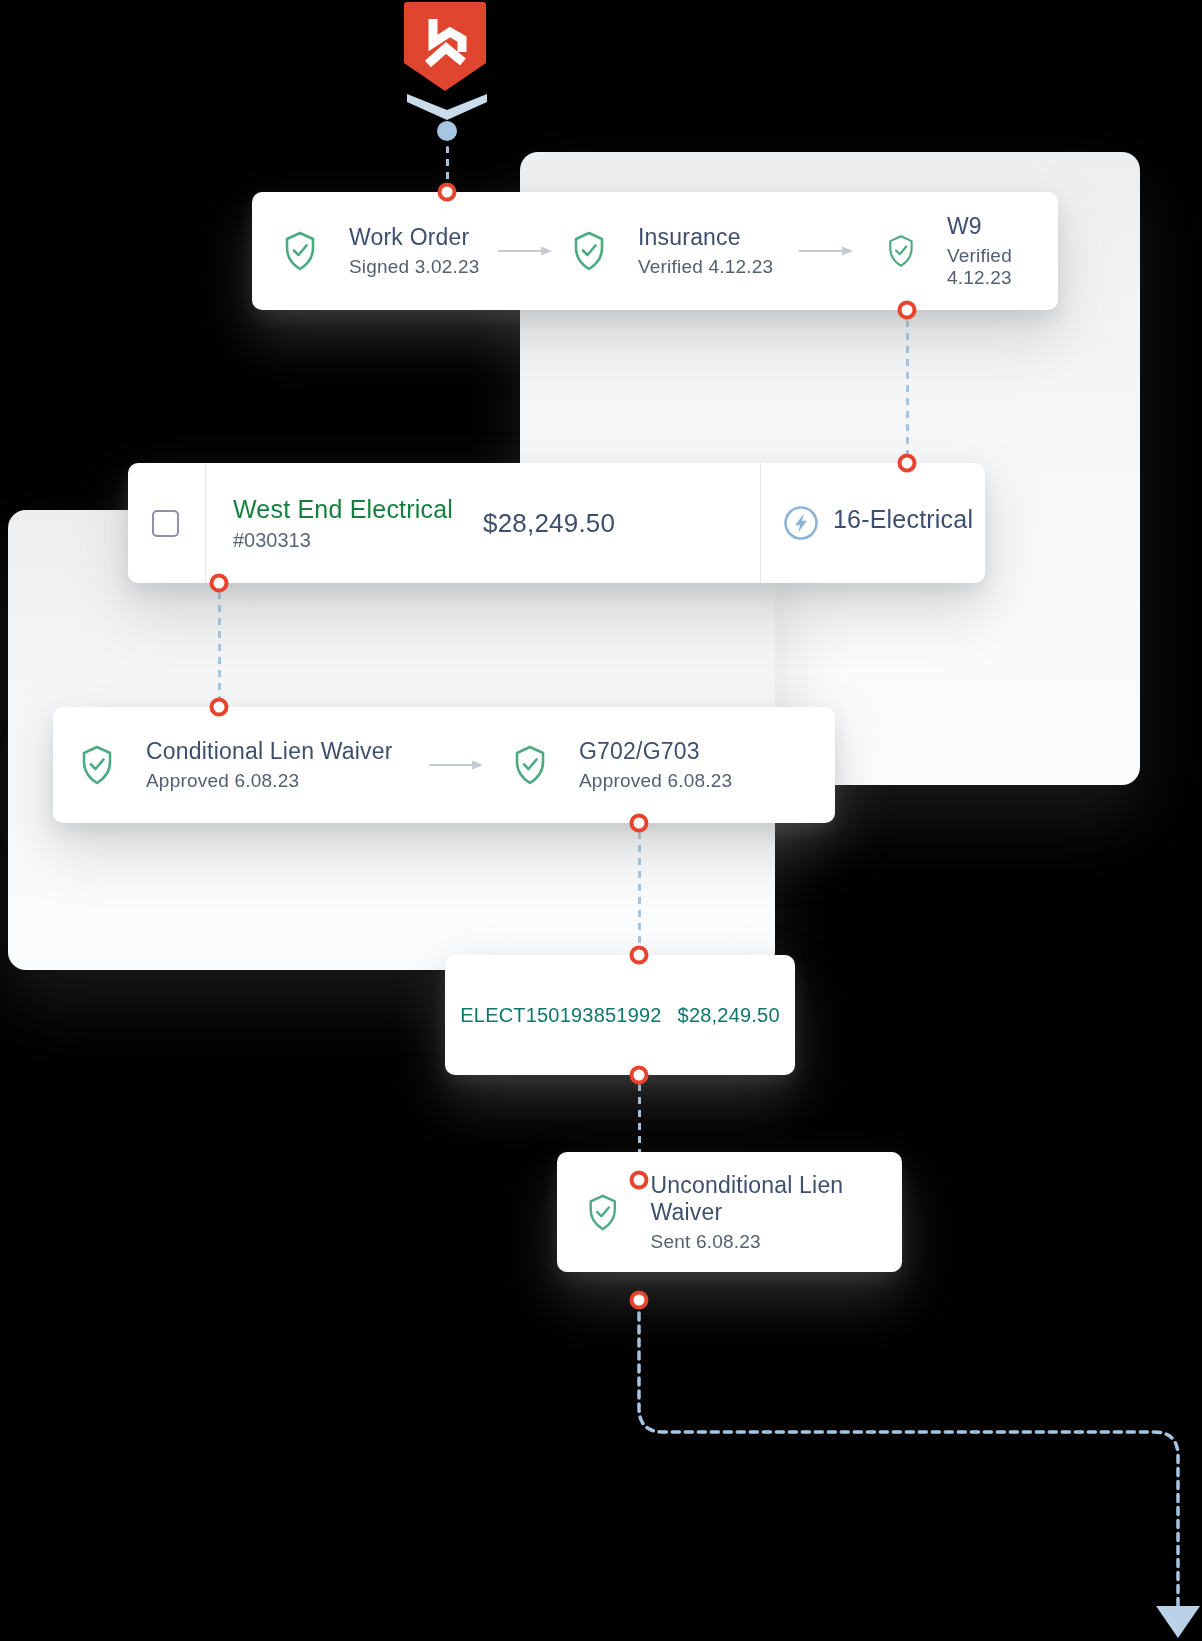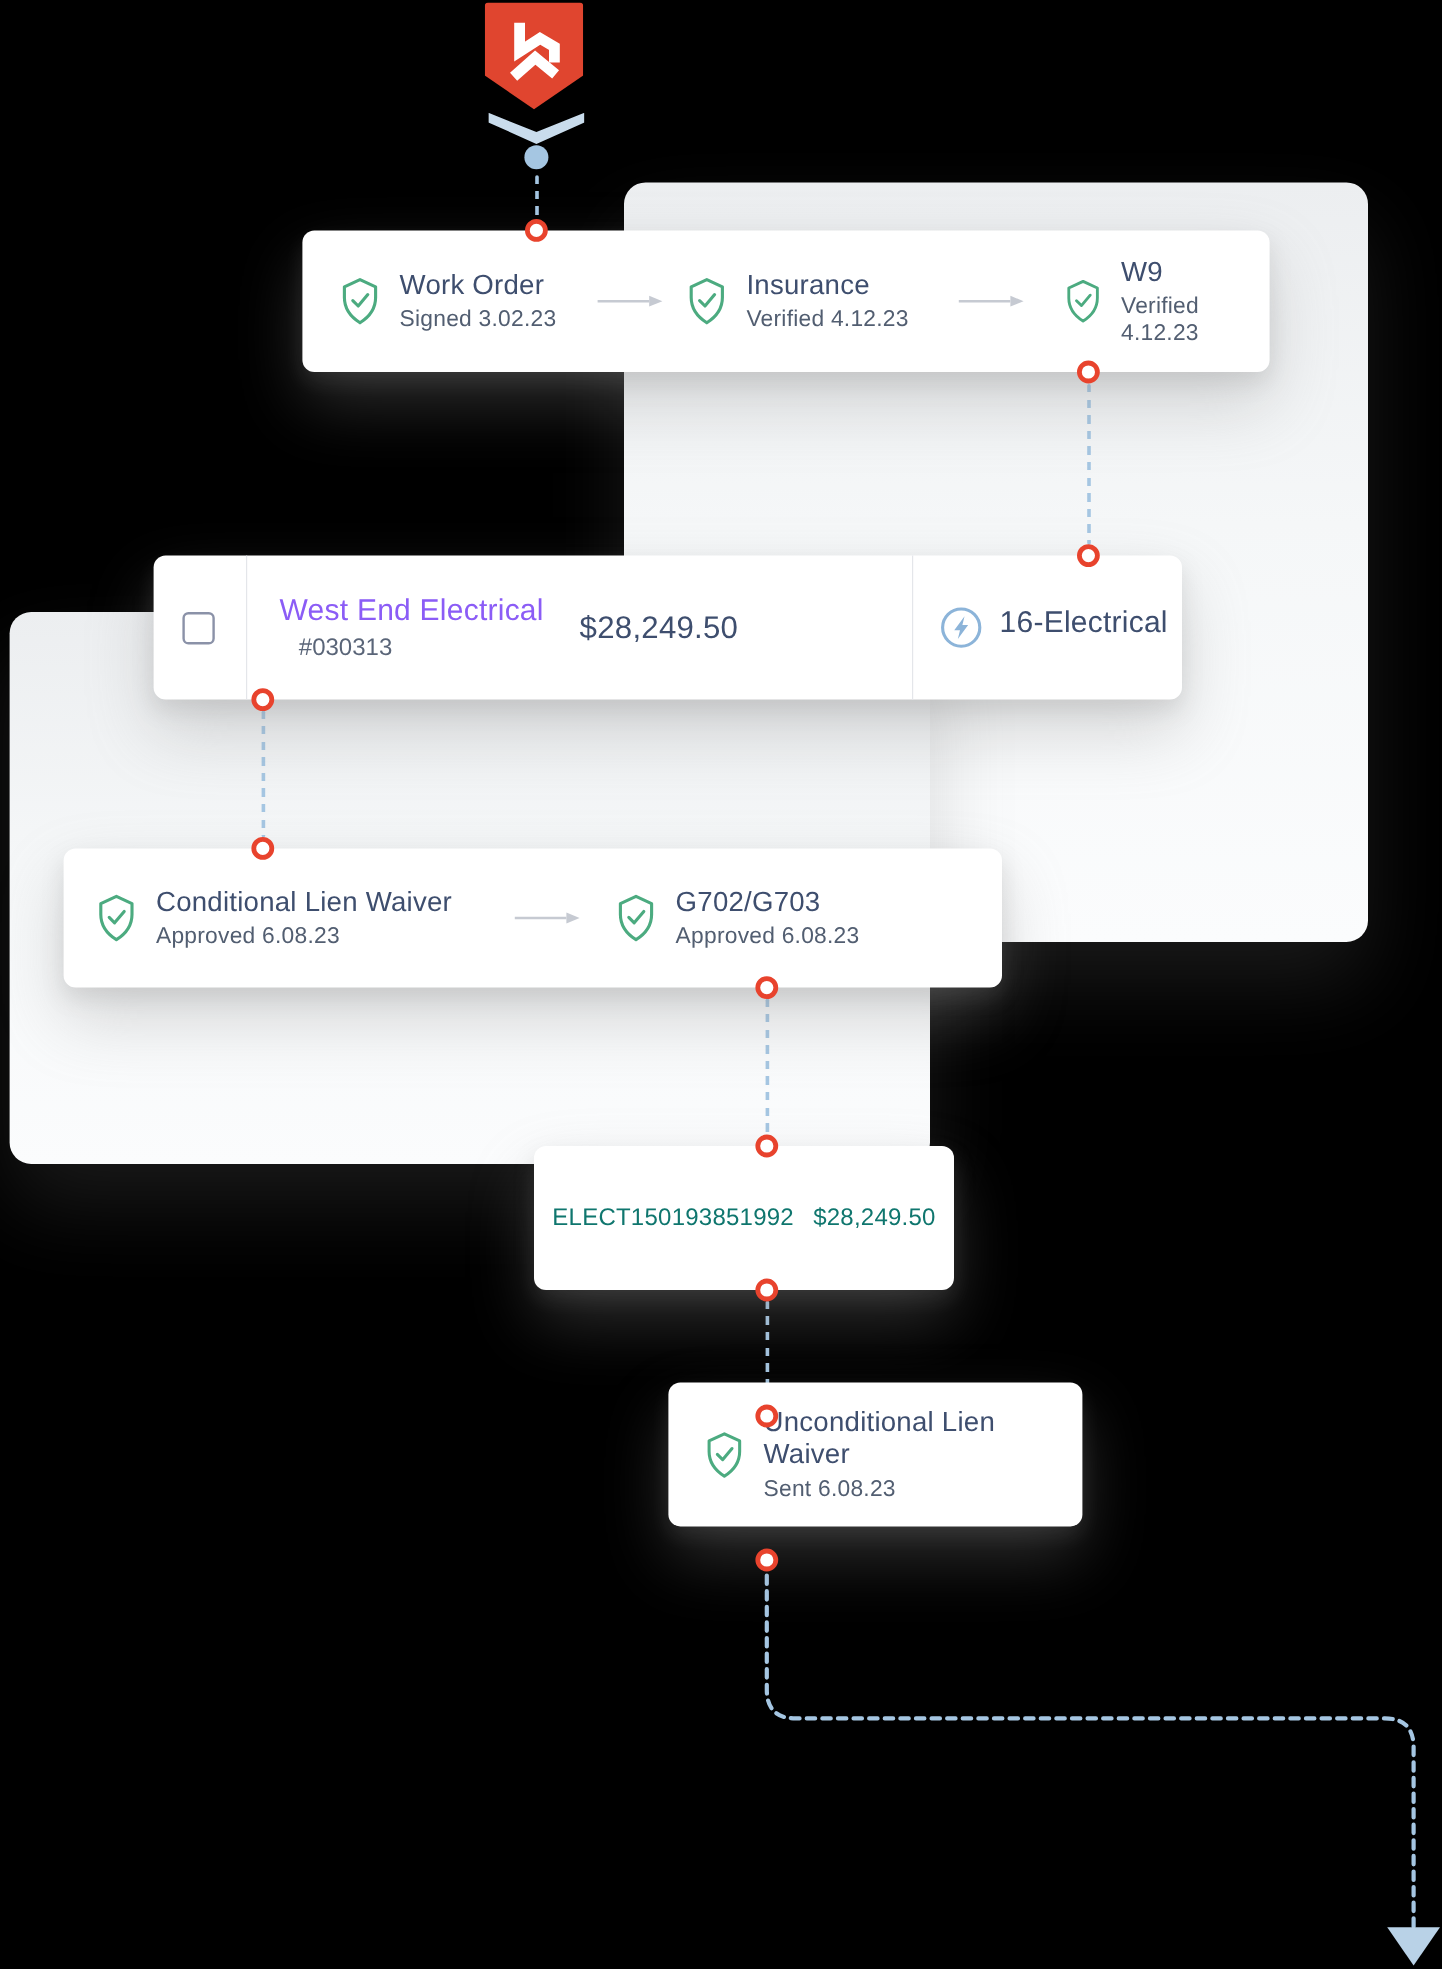--- a/index.html
+++ b/index.html
@@ -9,21 +9,21 @@
   }
   .bg-card{
     position:absolute;border-radius:18px;z-index:1;
     background:linear-gradient(180deg,#eceef0 0%,#f5f7f8 45%,#fbfcfd 100%);
     box-shadow:0 35px 70px rgba(115,115,115,.22);
   }
   .card{
     position:absolute;background:#ffffff;border-radius:10px;z-index:3;
     box-shadow:0 26px 55px rgba(140,140,140,.32),0 8px 18px rgba(125,125,125,.18);
   }
-  .doc-item{position:absolute;top:50%;transform:translateY(-50%);display:flex;align-items:center;gap:16px;justify-content:space-between;}
+  .doc-item{position:absolute;top:50%;transform:translateY(-50%);display:flex;align-items:center;gap:32px;justify-content:space-between;}
   .doc-title{font-size:23px;color:#3e4e6e;letter-spacing:.2px;}
   .doc-sub{font-size:19px;color:#525e71;margin-top:5px;letter-spacing:.2px;}
   .harrow{position:absolute;z-index:4;}
   .vdash{
     position:absolute;width:3px;z-index:2;border-radius:2px;
     background:repeating-linear-gradient(180deg,#a5c6e2 0 7px,transparent 7px 13px);
   }
   .node{
     position:absolute;width:11px;height:11px;background:#fff;z-index:6;
     border:4px solid #e8432d;border-radius:50%;transform:translate(-50%,-50%);
@@ -32,22 +32,22 @@
   .logo-chevron{position:absolute;left:407px;top:94px;z-index:3;}
   .logo-dot{
     position:absolute;left:447px;top:131px;width:20px;height:20px;z-index:3;
     background:#a5c6e2;border-radius:50%;transform:translate(-50%,-50%);
   }
   .checkbox{
     position:absolute;left:24px;top:47px;width:23px;height:23px;
     border:2px solid #8b92a8;border-radius:5px;background:#fff;cursor:pointer;
   }
   .vdivider{position:absolute;top:0;width:1px;height:100%;background:#e4e6ea;}
-  .vendor-name{font-size:25px;color:#8b5cf6;letter-spacing:.2px;}
-  .vendor-number{font-size:20px;color:#5a6578;margin-top:5px;margin-left:16px;}
+  .vendor-name{font-size:25px;color:#15803d;letter-spacing:.2px;}
+  .vendor-number{font-size:20px;color:#5a6578;margin-top:5px;}
   .vendor-amount{font-size:26px;color:#3e4e6e;letter-spacing:.2px;}
   .trade{display:flex;gap:14px;}
   .trade-label{font-size:25px;color:#3e4e6e;letter-spacing:.2px;}
   .vcenter{position:absolute;top:50%;transform:translateY(-50%);}
   .payment-line{
     position:absolute;inset:0;display:flex;align-items:center;justify-content:center;gap:16px;
     font-size:20px;color:#0f766e;letter-spacing:.2px;
   }
 </style>
 </head>

